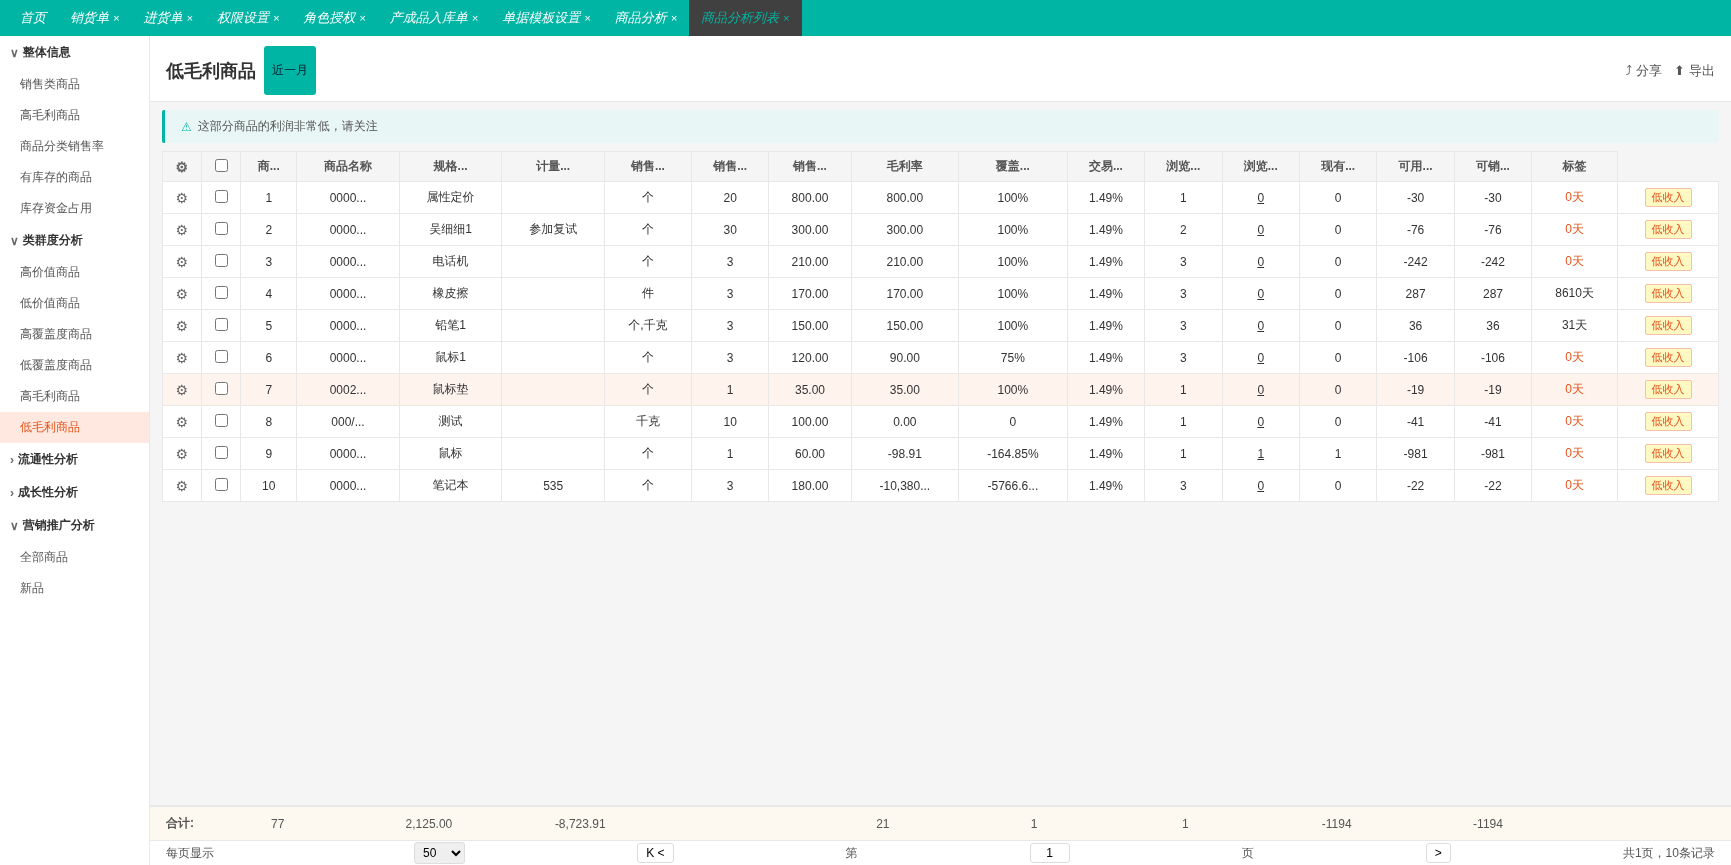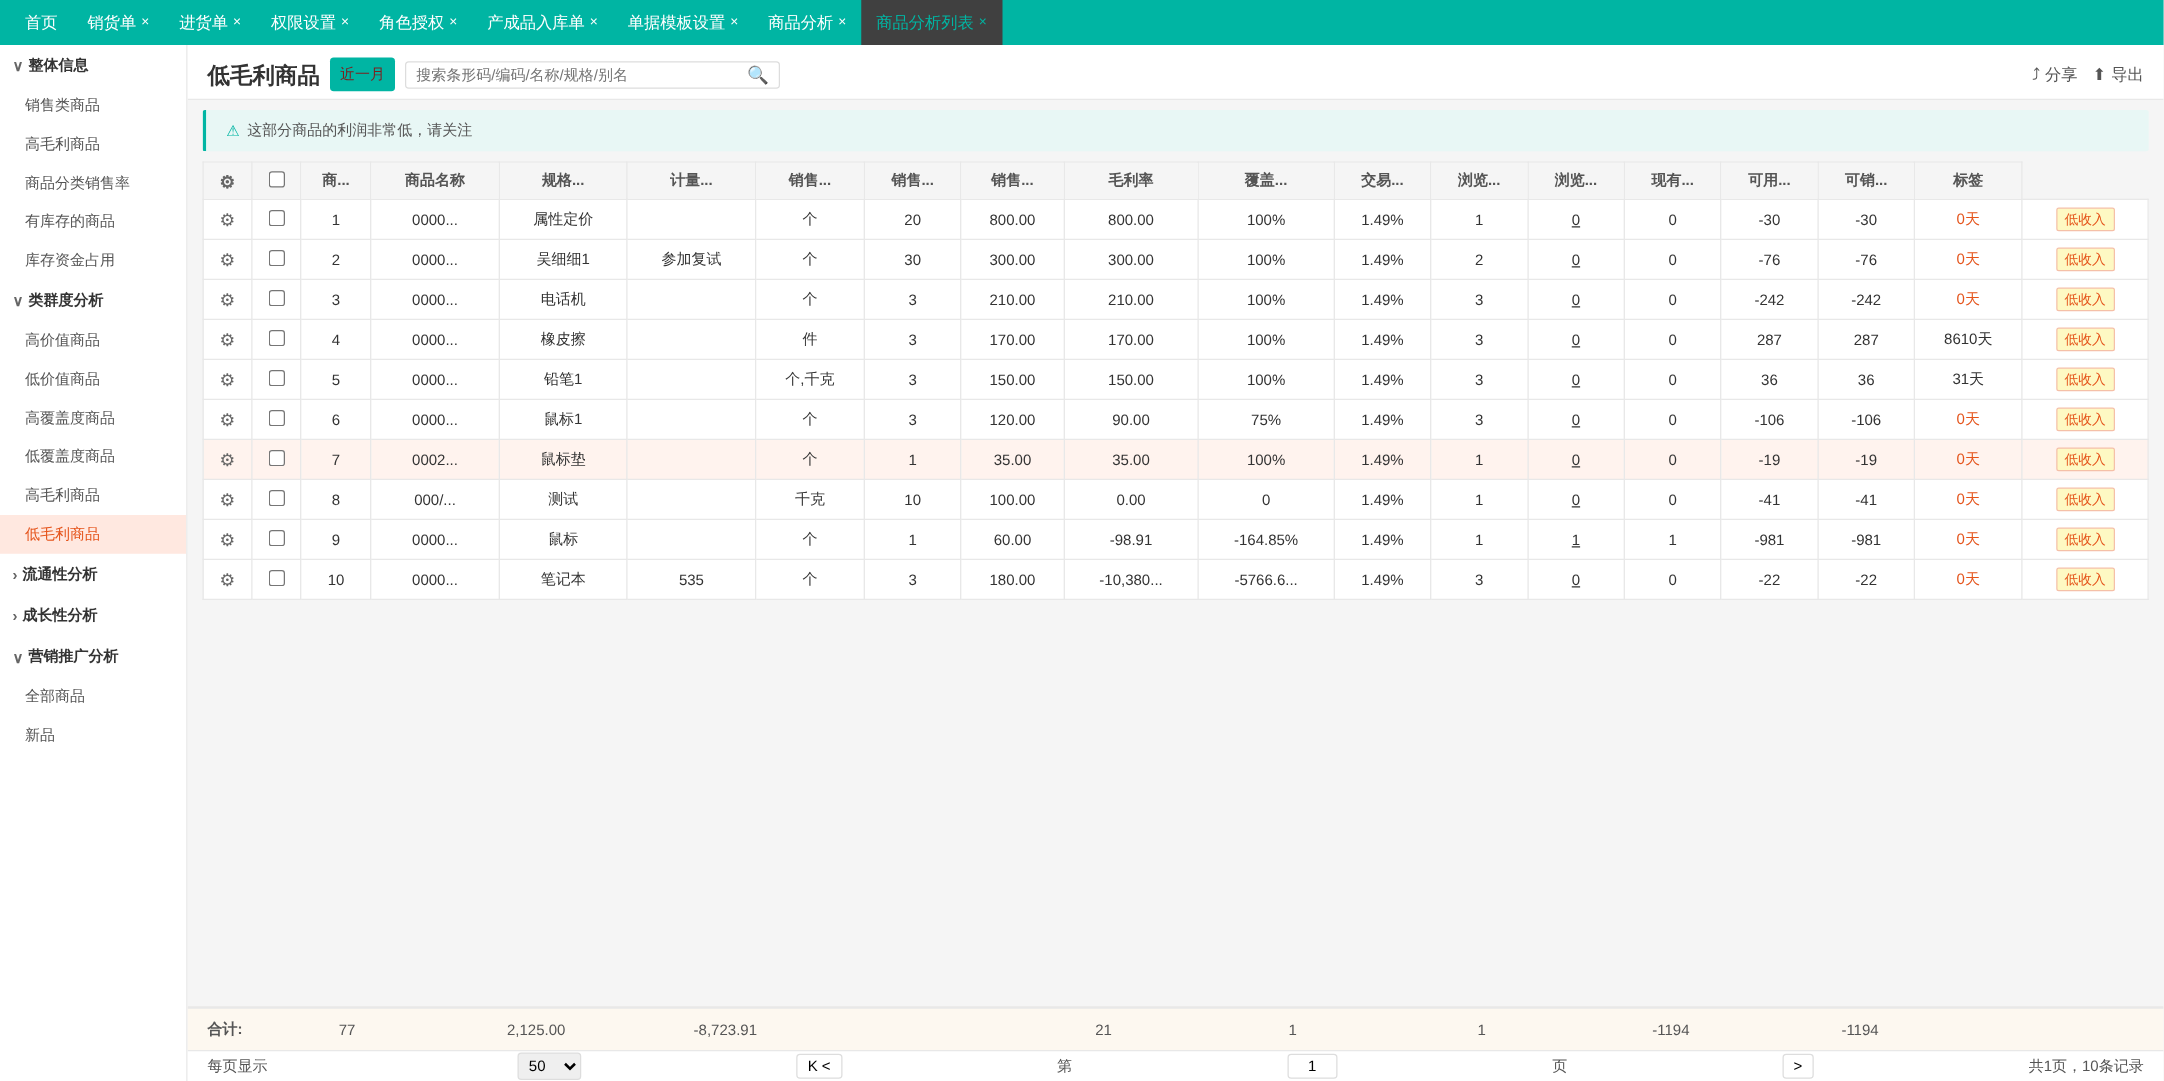--- a/index.html
+++ b/index.html
@@ -15,20 +15,21 @@
     }
     .top-nav .nav-item {
       color: #fff;
       padding: 0 12px;
       height: 36px;
       display: flex;
       align-items: center;
       cursor: pointer;
       font-size: 13px;
       white-space: nowrap;
+      font-style: italic;
     }
     .top-nav .nav-item.active { background: #404040; color: #00b5a3; }
     .top-nav .nav-item .close-x { margin-left: 4px; font-size: 11px; }
 
     
     .main-layout {
       display: flex;
       height: calc(100vh - 36px);
     }
 
@@ -75,24 +76,24 @@
       border-bottom: 1px solid #e8e8e8;
       gap: 8px;
     }
     .page-title {
       font-size: 18px;
       font-weight: bold;
       color: #333;
     }
     .period-btn {
       background: #00b5a3;
-      color: #7f1d1d;
+      color: #0f172a;
       border: none;
       border-radius: 3px;
-      padding: 5px 8px;
+      padding: 16px 8px;
       font-size: 12px;
       cursor: pointer;
     }
     .search-box {
       display: flex;
       align-items: center;
       border: 1px solid #ddd;
       border-radius: 3px;
       padding: 2px 8px;
       flex: 1;
@@ -291,24 +292,20 @@
     </div>
     <div class="sidebar-item">全部商品</div>
     <div class="sidebar-item">新品</div>
   </aside>
 
   <div class="content">
 
     <div class="content-header">
       <h1 class="page-title">低毛利商品</h1>
       <button class="period-btn">近一月</button>
-      <div class="search-box">
-        <input type="text" placeholder="搜索条形码/编码/名称/规格/别名" style="">
-        <span style="color:#00b5a3;font-size:14px;">🔍</span>
-      </div>
       <div class="header-actions">
         <div class="action-btn">
           <span>⤴</span>
           <span>分享</span>
         </div>
         <div class="action-btn">
           <span>⬆</span>
           <span>导出</span>
         </div>
       </div>

